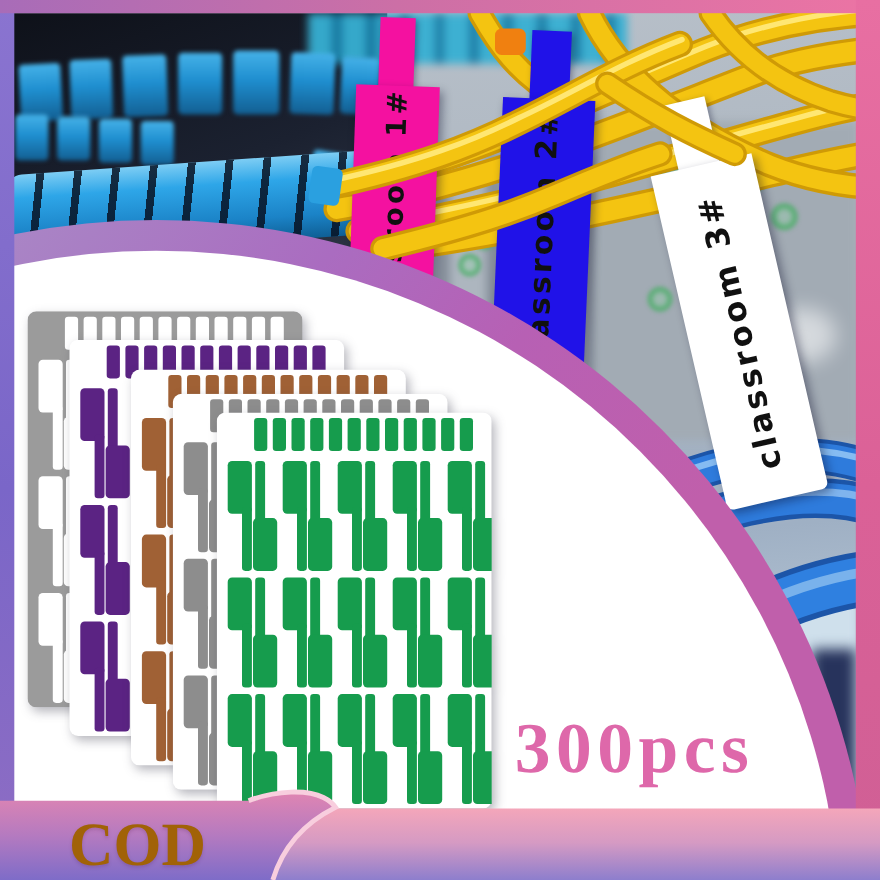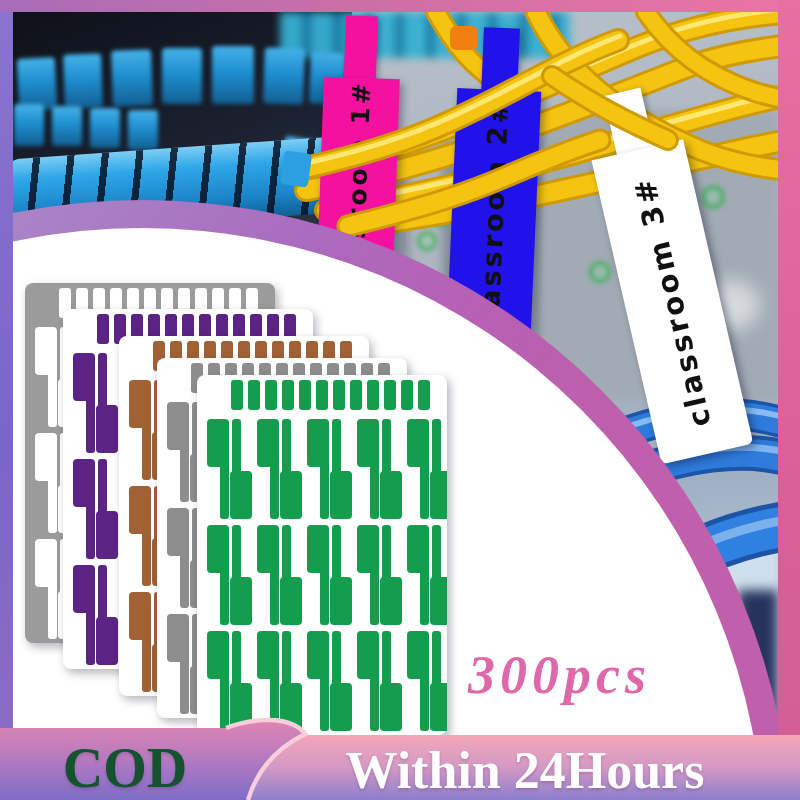--- a/index.html
+++ b/index.html
@@ -34,37 +34,37 @@
      writing-mode:vertical-rl;transform:rotate(180deg);
      font-family:"DejaVu Sans",sans-serif;color:#101010;font-weight:600;
      letter-spacing:3px;white-space:nowrap;overflow:hidden;}
 
   
   #rim{left:-508px;top:200px;width:1300px;height:1300px;border-radius:50%;z-index:4;
     background:linear-gradient(128deg,#aa94ca 14%,#a97fc4 26%,#aa6cc0 36%,#b760b4 46%,#c05fab 58%);}
   #disc{left:-480px;top:228px;width:1244px;height:1244px;border-radius:50%;background:#ffffff;z-index:5;}
   .sheet{position:absolute;z-index:6;filter:drop-shadow(3px 4px 5px rgba(40,40,60,.35));}
 
-  #qty{z-index:7;font-family:"Liberation Serif",serif;font-style:italic;font-weight:700;
-    font-size:54px;letter-spacing:5px;color:var(--quantity-color,#de68aa);}
+  #qty{z-index:7;font-family:"Liberation Serif",serif;font-weight:700;
+    font-size:65px;letter-spacing:5px;color:var(--quantity-color,#de68aa);}
 
   
   #frame-left{left:0;top:0;width:13px;height:740px;z-index:8;
     background:linear-gradient(180deg,#8a74d0 0%,#7a66c8 60%,#8b6cc4 100%);}
   #frame-top{left:0;top:0;width:800px;height:12px;z-index:8;
     background:linear-gradient(90deg,#a86cb8 0%,#cc6fa6 45%,#ec74a4 100%);}
   #frame-right{left:778px;top:0;width:22px;height:800px;z-index:8;
     background:linear-gradient(180deg,#e86fa2 0%,#db6197 55%,#cf5f95 100%);}
 
   
   #bar-right{left:236px;top:735px;width:564px;height:65px;z-index:9;
     background:linear-gradient(180deg,var(--bar-top,#f4a6ba) 0%,#d59ac3 48%,var(--bar-bottom,#8d7ecd) 100%);}
   #bar-left-svg{left:0;top:712px;width:330px;height:88px;z-index:10;}
   #cod{left:0;top:736px;width:250px;text-align:center;z-index:11;
-    font-family:"Liberation Serif",serif;font-weight:700;font-size:56px;color:#14532d;
+    font-family:"Liberation Serif",serif;font-weight:700;font-size:56px;color:#a16207;
     text-shadow:0 2px 3px rgba(90,40,90,.25);}
   #delivery{left:290px;top:741px;width:470px;text-align:center;z-index:11;
     font-family:"Liberation Serif",serif;font-weight:700;font-size:52px;color:#fff;
     text-shadow:0 2px 3px rgba(90,40,90,.25);}
 
   
   #banner{left:0;top:0;width:352px;height:64px;z-index:12;
     border-bottom-right-radius:28px;
     background:linear-gradient(100deg,#7b68c8 0%,#9a77c8 55%,#b986c8 100%);
     display:flex;align-items:center;padding-left:26px;}
@@ -582,16 +582,15 @@
         <stop offset="0" stop-color="#e085b2"></stop>
         <stop offset="0.5" stop-color="#b47ac0"></stop>
         <stop offset="1" stop-color="#7e6cc8"></stop>
       </linearGradient>
     </defs>
     <path d="M0 16 H232 C258 6 280 6 294 13 C300 16 303 19 305 22 C277 36 257 58 248 88 L0 88 Z" fill="url(#codgrad)"></path>
     <path d="M226 16 C252 6 280 6 294 13 C300 16 303 19 305 22 C277 36 257 58 248 88" stroke="#f8cede" stroke-width="4.5"></path>
   </svg>
 
   <div class="abs" id="cod">COD</div>
-  <div class="abs" id="delivery">Within 24Hours</div>
 
 
 </div>
 
 </body></html>

